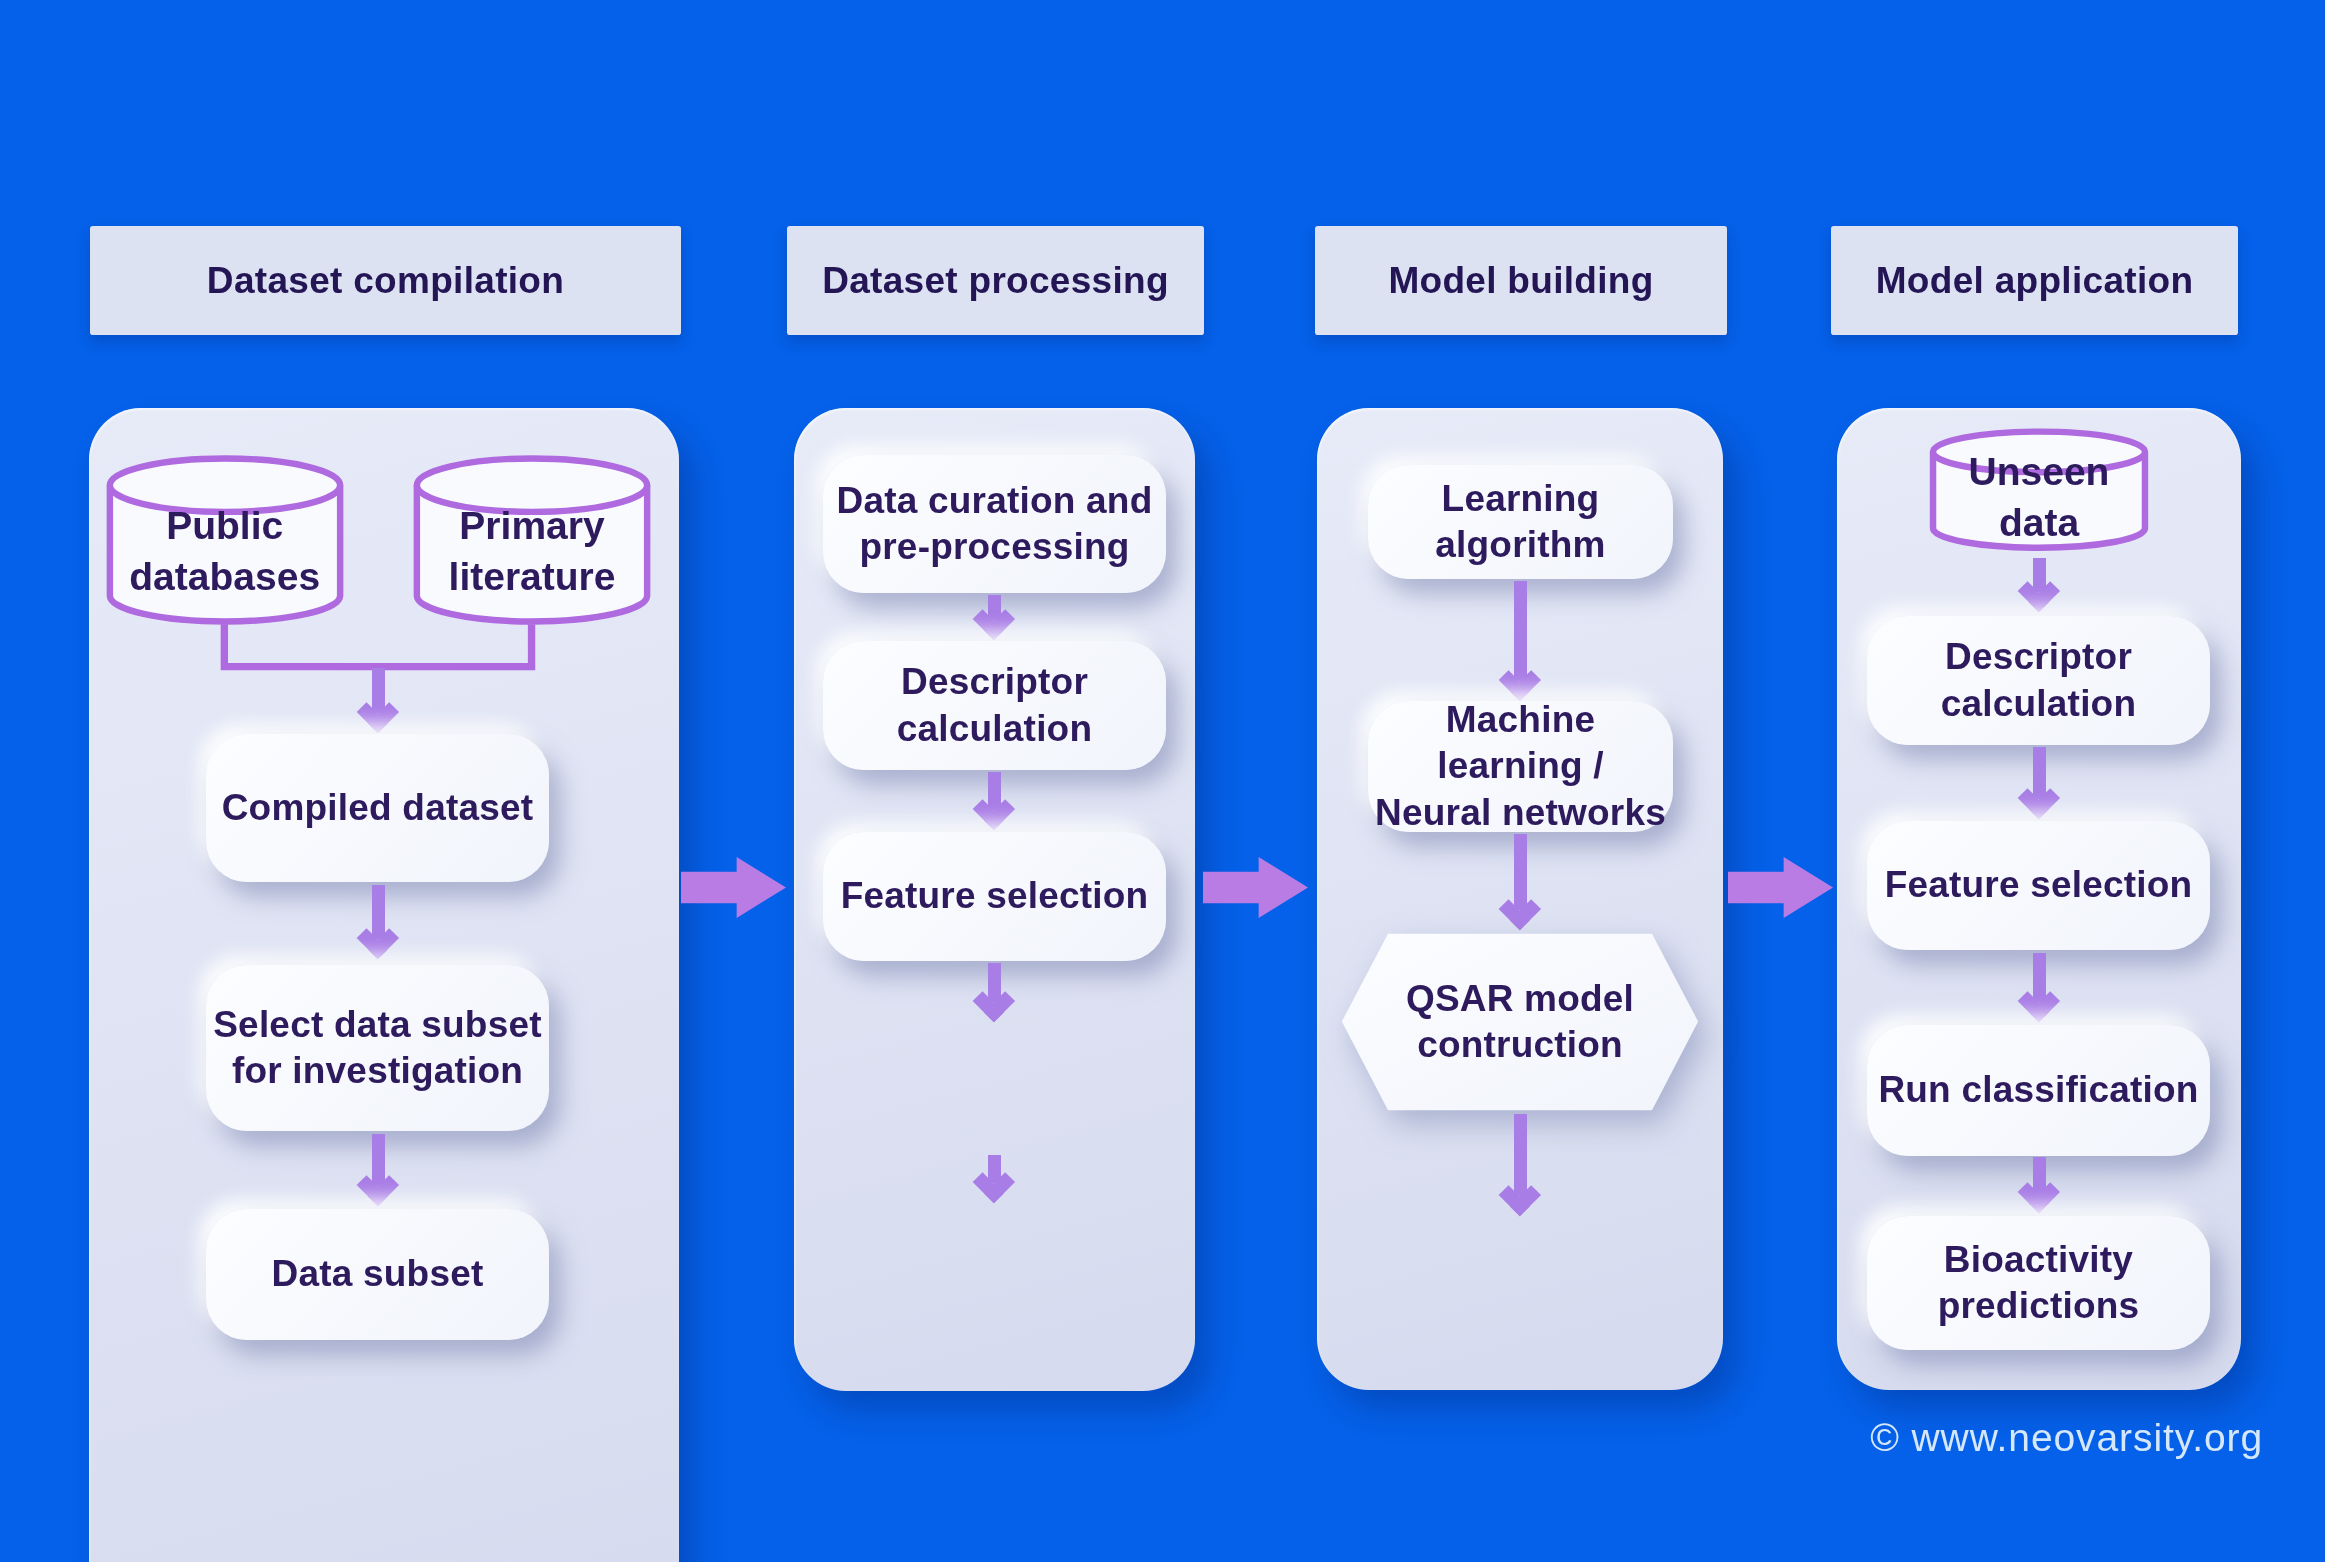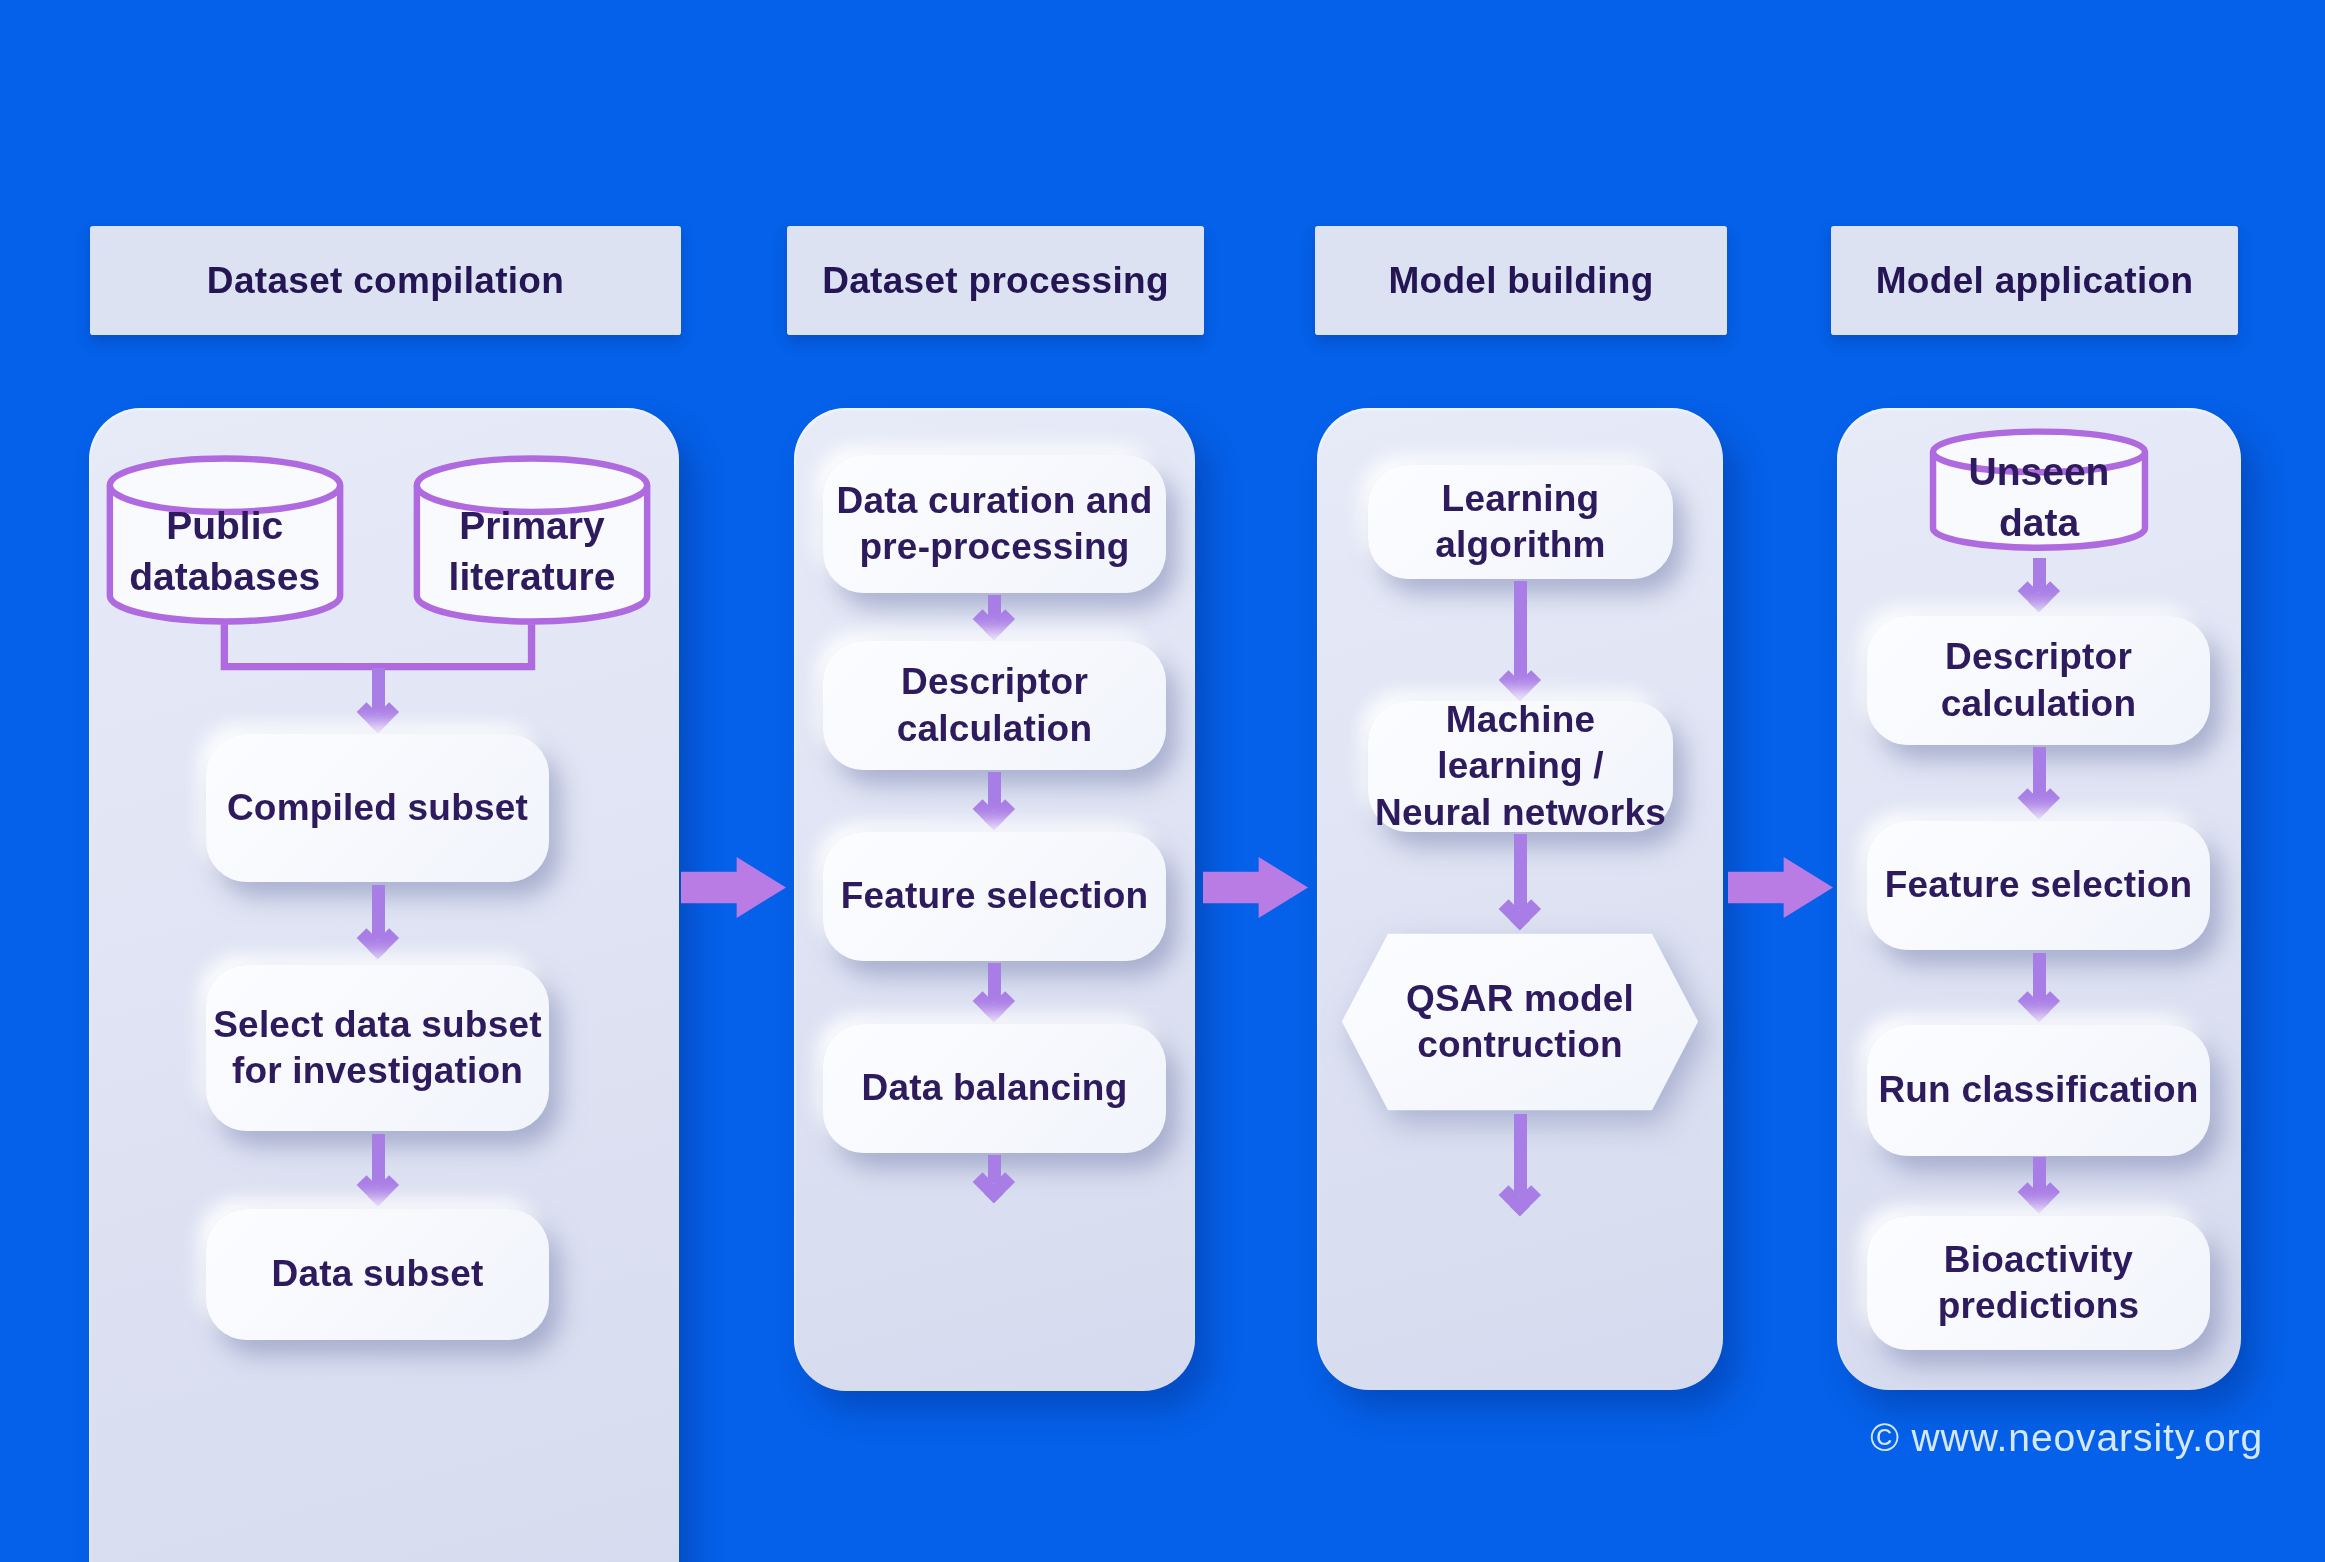--- a/index.html
+++ b/index.html
@@ -116,21 +116,21 @@
 literature</div>
     </div>
 
     <svg class="connector" style="left:92px;top:216px;width:369px;height:52px" viewBox="0 0 400 56">
       <path d="M47 0 L47 46 L380 46 L380 0" fill="none" stroke="#ae6ade" stroke-width="8"></path>
     </svg>
 
     <div class="varrow" style="left:267px;top:260px;height:65px"></div>
 
     <div class="step" style="left:117px;top:326px;width:343px;height:148px">
-      <span class="lbl">Compiled subset</span>
+      <span class="lbl">Compiled dataset</span>
     </div>
 
     <div class="varrow" style="left:267px;top:477px;height:74px"></div>
 
     <div class="step" style="left:117px;top:557px;width:343px;height:166px">
       <span class="lbl">Select data subset
 for investigation</span>
     </div>
 
     <div class="varrow" style="left:267px;top:726px;height:72px"></div>
@@ -151,23 +151,20 @@
     <div class="step" style="left:29px;top:233px;width:343px;height:129px">
       <span class="lbl">Descriptor calculation</span>
     </div>
     <div class="varrow" style="left:178px;top:364px;height:58px"></div>
 
     <div class="step" style="left:29px;top:424px;width:343px;height:129px">
       <span class="lbl">Feature selection</span>
     </div>
     <div class="varrow" style="left:178px;top:555px;height:59px"></div>
 
-    <div class="step" style="left:29px;top:616px;width:343px;height:129px">
-      <span class="lbl">Data balancing</span>
-    </div>
     <div class="varrow" style="left:178px;top:747px;height:48px"></div>
 
   </section>
 
   <section class="panel" style="left:1317px;width:406px;height:982px">
 
     <div class="step" style="left:51px;top:57px;width:305px;height:114px">
       <span class="lbl">Learning algorithm</span>
     </div>
     <div class="varrow" style="left:181px;top:173px;height:120px"></div>

